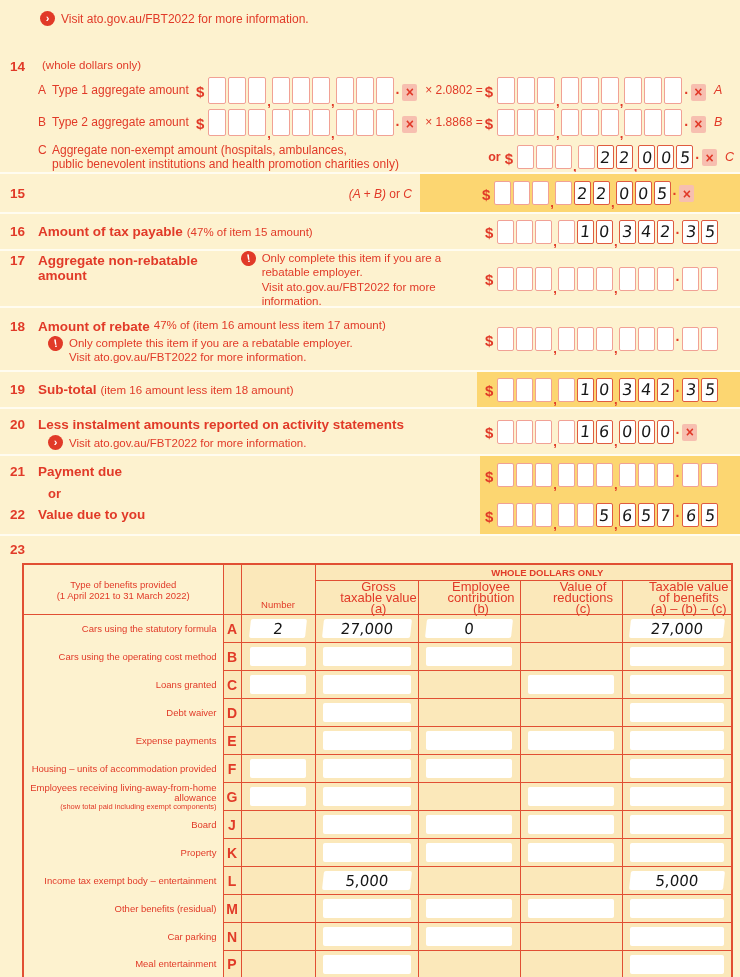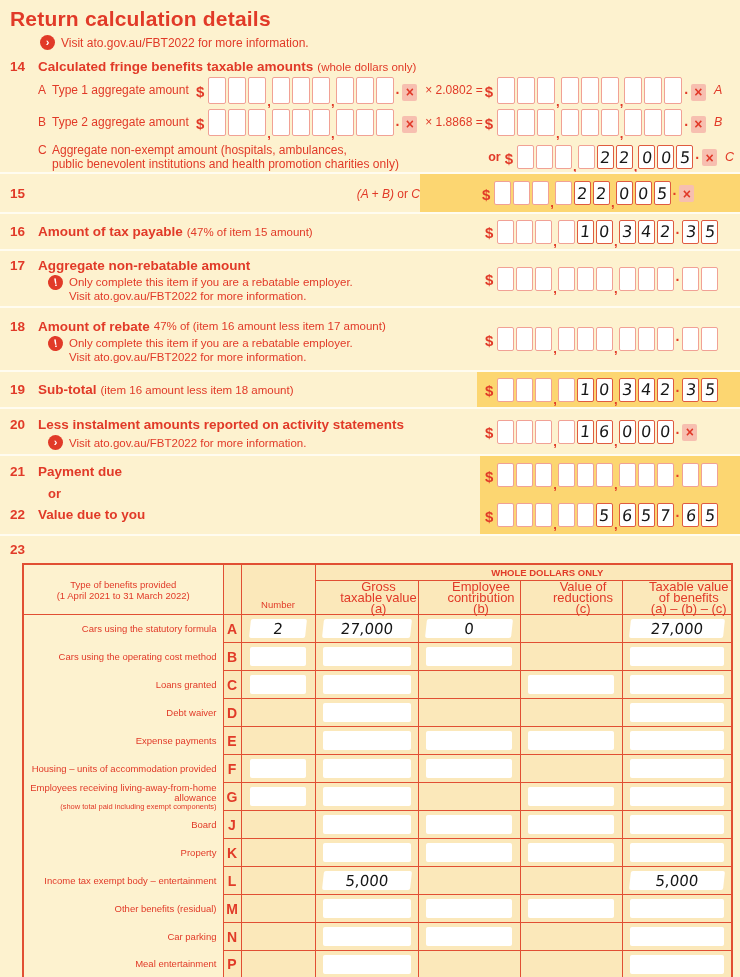--- a/index.html
+++ b/index.html
@@ -16,21 +16,21 @@
   .sec-head{height:56px;padding-top:7px;}
   .page-title{font-size:21px;font-weight:bold;margin-left:10px;letter-spacing:.2px;}
   .visit-line{display:flex;align-items:center;margin:4px 0 0 40px;font-size:12px;gap:6px;}
   .circle-ic{width:15px;height:15px;border-radius:50%;background:#e13a28;color:#fff;
     display:inline-flex;align-items:center;justify-content:center;font-weight:bold;flex:0 0 15px;}
   .circle-ic.arrow{font-size:11px;line-height:15px;}
   .circle-ic.warn{font-size:11px;transform:rotate(-8deg);}
   .b{font-weight:normal;}
   .it{font-style:italic;}
   
-  .ihead{display:flex;align-items:center;padding-left:10px;}
+  .ihead{display:flex;align-items:flex-start;padding-left:10px;}
   .inum{font-weight:bold;font-size:13.5px;width:28px;flex:0 0 28px;}
   .ititle{font-weight:bold;font-size:13.5px;}
   .isuffix{font-size:11.5px;margin-left:4px;}
   .sec14{height:116px;padding-top:3px;}
   .row14{display:flex;align-items:center;height:32px;padding-left:38px;}
   .rletter{font-size:12px;flex:0 0 14px;}
   .rlabel{font-size:12px;flex:0 0 144px;}
   .mult{font-size:12px;margin-left:8px;margin-right:2px;white-space:nowrap;}
   .resletter{font-style:italic;font-size:12.5px;margin-left:8px;}
   .row14c{display:flex;align-items:center;height:38px;padding-left:38px;}
@@ -38,21 +38,21 @@
   .c-lines .rletter{margin-top:0;}
   .c-field{display:flex;align-items:center;flex:0 0 auto;padding-right:6px;}
   .orword{font-weight:bold;font-size:12.5px;margin-right:4px;}
   .itemrow{display:flex;align-items:center;}
   .leftpart{flex:1 1 auto;display:flex;align-items:baseline;padding-left:10px;}
   .fieldwrap{flex:0 0 255px;display:flex;align-items:center;}
   .gold{background:#fcd671;}
   .sec15{height:40px;}
   .sec15 .fieldwrap{flex:0 0 320px;padding-left:0;height:100%;align-items:center;}
   .sec15 .gold{display:flex;align-items:center;height:100%;width:100%;padding-left:62px;box-sizing:border-box;}
-  .formula{margin-left:auto;font-size:12px;margin-right:0;white-space:nowrap;}
+  .formula{margin-left:auto;font-size:12px;margin-right:8px;white-space:nowrap;}
   .sec16{height:37px;}
   .sec17{height:57px;}
   .sec18{height:64px;}
   .notes{margin:2px 0 0 38px;display:flex;gap:6px;font-size:11.5px;line-height:14.5px;align-items:flex-start;}
   .sec19{height:37px;}
   .sec19 .fieldwrap{flex:0 0 263px;height:100%;}
   .sec19 .gold{display:flex;align-items:center;height:100%;width:100%;padding-left:8px;box-sizing:border-box;}
   .sec20{height:47px;}
   .sec2122{height:80px;display:flex;gap:12px;}
   .col2122{flex:1 1 auto;display:flex;flex-direction:column;justify-content:space-between;padding:8px 0 12px 10px;box-sizing:border-box;}
@@ -94,31 +94,29 @@
   .tbl td.num-h{background:#fbe8ba;text-align:center;font-size:9.5px;vertical-align:bottom;padding-bottom:4px;}
   .tbl td.wdo{background:#fbe8ba;text-align:center;font-weight:bold;font-size:9.5px;height:15px;padding-left:48px;}
   .tbl tr.th2 td{background:#fbe8ba;text-align:center;font-size:13px;line-height:11px;
     white-space:pre-line;height:30px;vertical-align:middle;padding-left:24px;}
   .tbl tbody tr{height:28px;}
 </style>
 </head>
 <body>
 
 <div class="sec sec-head">
-  <div class="page-title">Return calculation details</div>
   <div class="visit-line">
     <span class="circle-ic arrow">›</span>
     <span><span>Visit </span><span class="b">ato.gov.au/FBT2022</span><span> for more information.</span></span>
   </div>
 </div>
 
 <div class="sec sec14">
   <div class="ihead">
     <span class="inum">14</span>
-    <span class="ititle">Calculated fringe benefits taxable amounts</span>
     <span class="isuffix">(whole dollars only)</span>
   </div>
   <div class="row14">
     <span class="rletter">A</span>
     <span class="rlabel">Type 1 aggregate amount</span>
     <span class="amt big">
         <span class="dsign">$</span>
         <span class="dbox"></span>
         <span class="dbox"></span>
         <span class="dbox"></span>
@@ -300,21 +298,21 @@
           <span class="hand">3</span>
         </span>
         <span class="dbox filled">
           <span class="hand">5</span>
         </span>
       </span>
   </div>
 </div>
 
 <div class="sec divider sec17 itemrow">
-  <div class="leftpart" style="flex-direction:column;align-items:stretch;">
+  <div class="leftpart" style="flex-direction:row;align-items:stretch;">
     <div class="ihead" style="padding-left:0;padding-top:4px;">
       <span class="inum">17</span>
       <span class="ititle">Aggregate non-rebatable amount</span>
     </div>
     <div class="notes">
       <span class="circle-ic warn">!</span>
       <span><span>Only complete this item if you are a rebatable employer.</span><br><span>Visit </span><span class="b">ato.gov.au/FBT2022</span><span> for more information.</span></span>
     </div>
   </div>
   <div class="fieldwrap">

